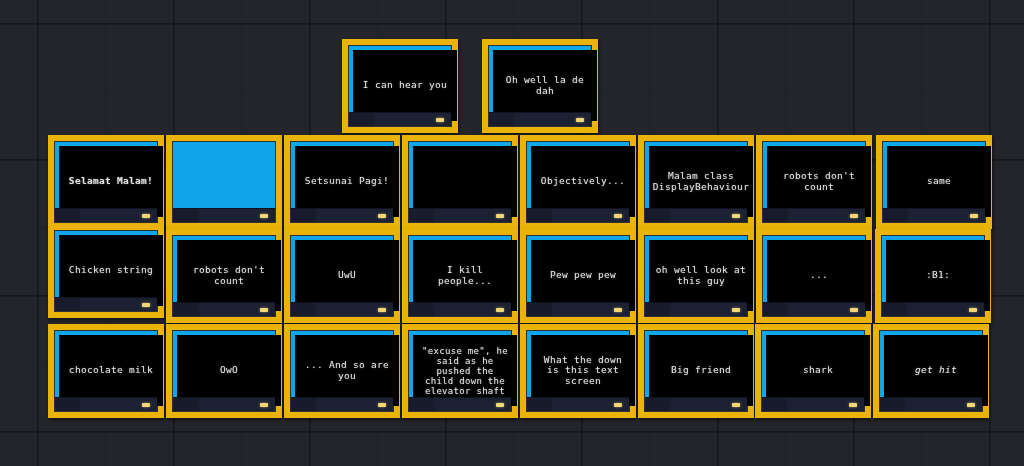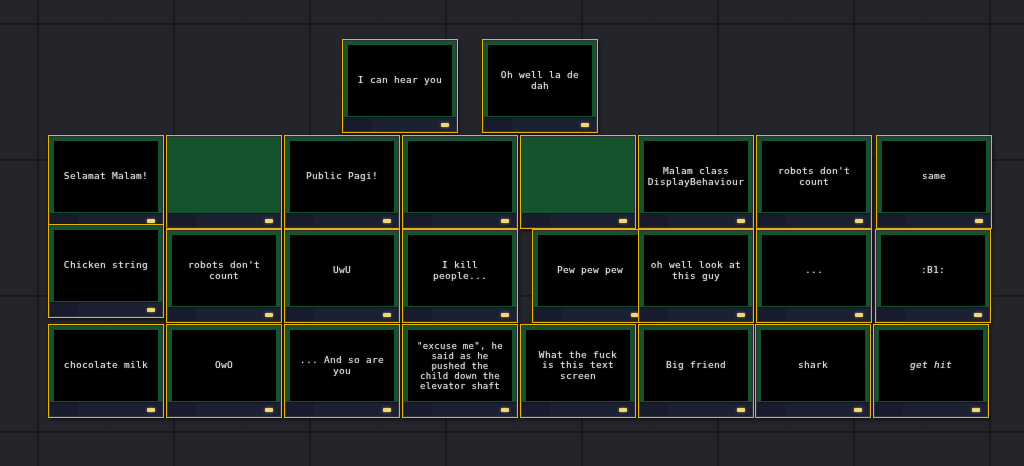--- a/index.html
+++ b/index.html
@@ -16,22 +16,22 @@
         linear-gradient(to right, rgba(0,0,0,0.10) 0 1px, transparent 1px),
         linear-gradient(to bottom, rgba(0,0,0,0.10) 0 1px, transparent 1px);
       background-size: 136px 136px, 136px 136px, 68px 68px, 68px 68px;
       background-position: 37px 23px, 37px 23px, 37px 23px, 37px 23px;
       font-family: "DejaVu Sans Mono", "Liberation Mono", monospace;
     }
     .monitor {
       position: absolute;
       width: 116px;
       height: 94px;
-      background: #14532d;
-      border: 1px solid #eab308;
+      background: #0ea5e9;
+      border: 6px solid #eab308;
       box-shadow: 0 0 0 1px #303137 inset, 1px 2px 3px rgba(0,0,0,0.5);
       box-sizing: border-box;
     }
     .screen {
       position: absolute;
       left: 5px; top: 5px;
       width: 104px; height: 71px;
       background: #000;
       display: flex;
       align-items: center;
@@ -73,44 +73,45 @@
     </div>
 </div>
 <div class="monitor" style="left:482px; top:39px;">
   <div class="screen">Oh well la de
 dah</div>
   <div class="base">
       <div class="led"></div>
     </div>
 </div>
 
-<div class="monitor" style="left:48px; top:135px;">
+<div class="monitor" style="left:48px; top:135px;font-weight:bold;">
   <div class="screen">Selamat Malam!</div>
   <div class="base">
       <div class="led"></div>
     </div>
 </div>
 <div class="monitor" style="left:166px; top:135px;">
   <div class="base">
       <div class="led"></div>
     </div>
 </div>
 <div class="monitor" style="left:284px; top:135px;">
-  <div class="screen">Public Pagi!</div>
+  <div class="screen">Setsunai Pagi!</div>
   <div class="base">
       <div class="led"></div>
     </div>
 </div>
 <div class="monitor" style="left:402px; top:135px;">
   <div class="screen"></div>
   <div class="base">
       <div class="led"></div>
     </div>
 </div>
 <div class="monitor" style="left:520px; top:135px;">
+  <div class="screen">Objectively...</div>
   <div class="base">
       <div class="led"></div>
     </div>
 </div>
 <div class="monitor" style="left:638px; top:135px;">
   <div class="screen">Malam class
 DisplayBehaviour</div>
   <div class="base">
       <div class="led"></div>
     </div>
@@ -148,21 +149,21 @@
       <div class="led"></div>
     </div>
 </div>
 <div class="monitor" style="left:402px; top:229px;">
   <div class="screen">I kill
 people...</div>
   <div class="base">
       <div class="led"></div>
     </div>
 </div>
-<div class="monitor" style="left:532px; top:229px;text-decoration:underline;">
+<div class="monitor" style="left:520px; top:229px;text-decoration:underline;">
   <div class="screen">Pew pew pew</div>
   <div class="base">
       <div class="led"></div>
     </div>
 </div>
 <div class="monitor" style="left:638px; top:229px;">
   <div class="screen">oh well look at
 this guy</div>
   <div class="base">
       <div class="led"></div>
@@ -204,21 +205,21 @@
   <div class="screen" style="font-size:9px; line-height:10px;">"excuse me", he
 said as he
 pushed the
 child down the
 elevator shaft</div>
   <div class="base">
       <div class="led"></div>
     </div>
 </div>
 <div class="monitor" style="left:520px; top:324px;">
-  <div class="screen">What the fuck
+  <div class="screen">What the down
 is this text
 screen</div>
   <div class="base">
       <div class="led"></div>
     </div>
 </div>
 <div class="monitor" style="left:638px; top:324px;">
   <div class="screen">Big friend</div>
   <div class="base">
       <div class="led"></div>

